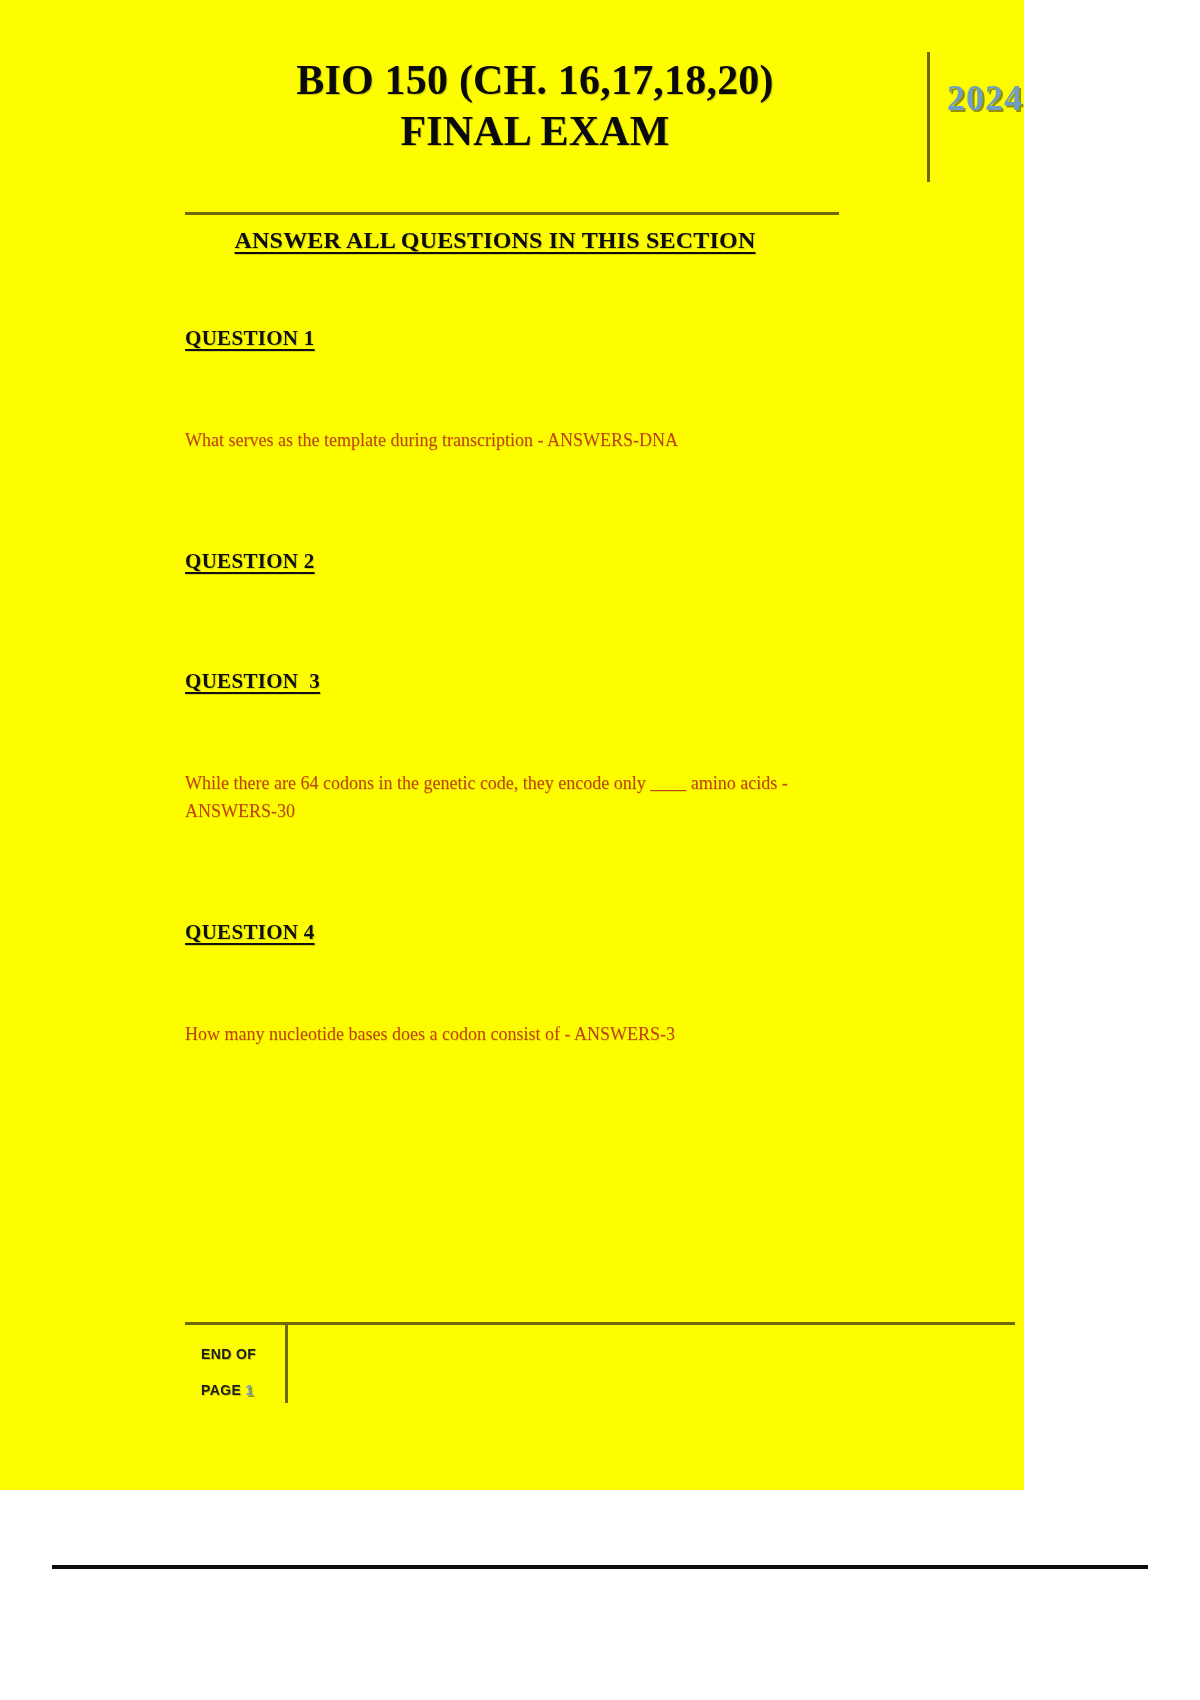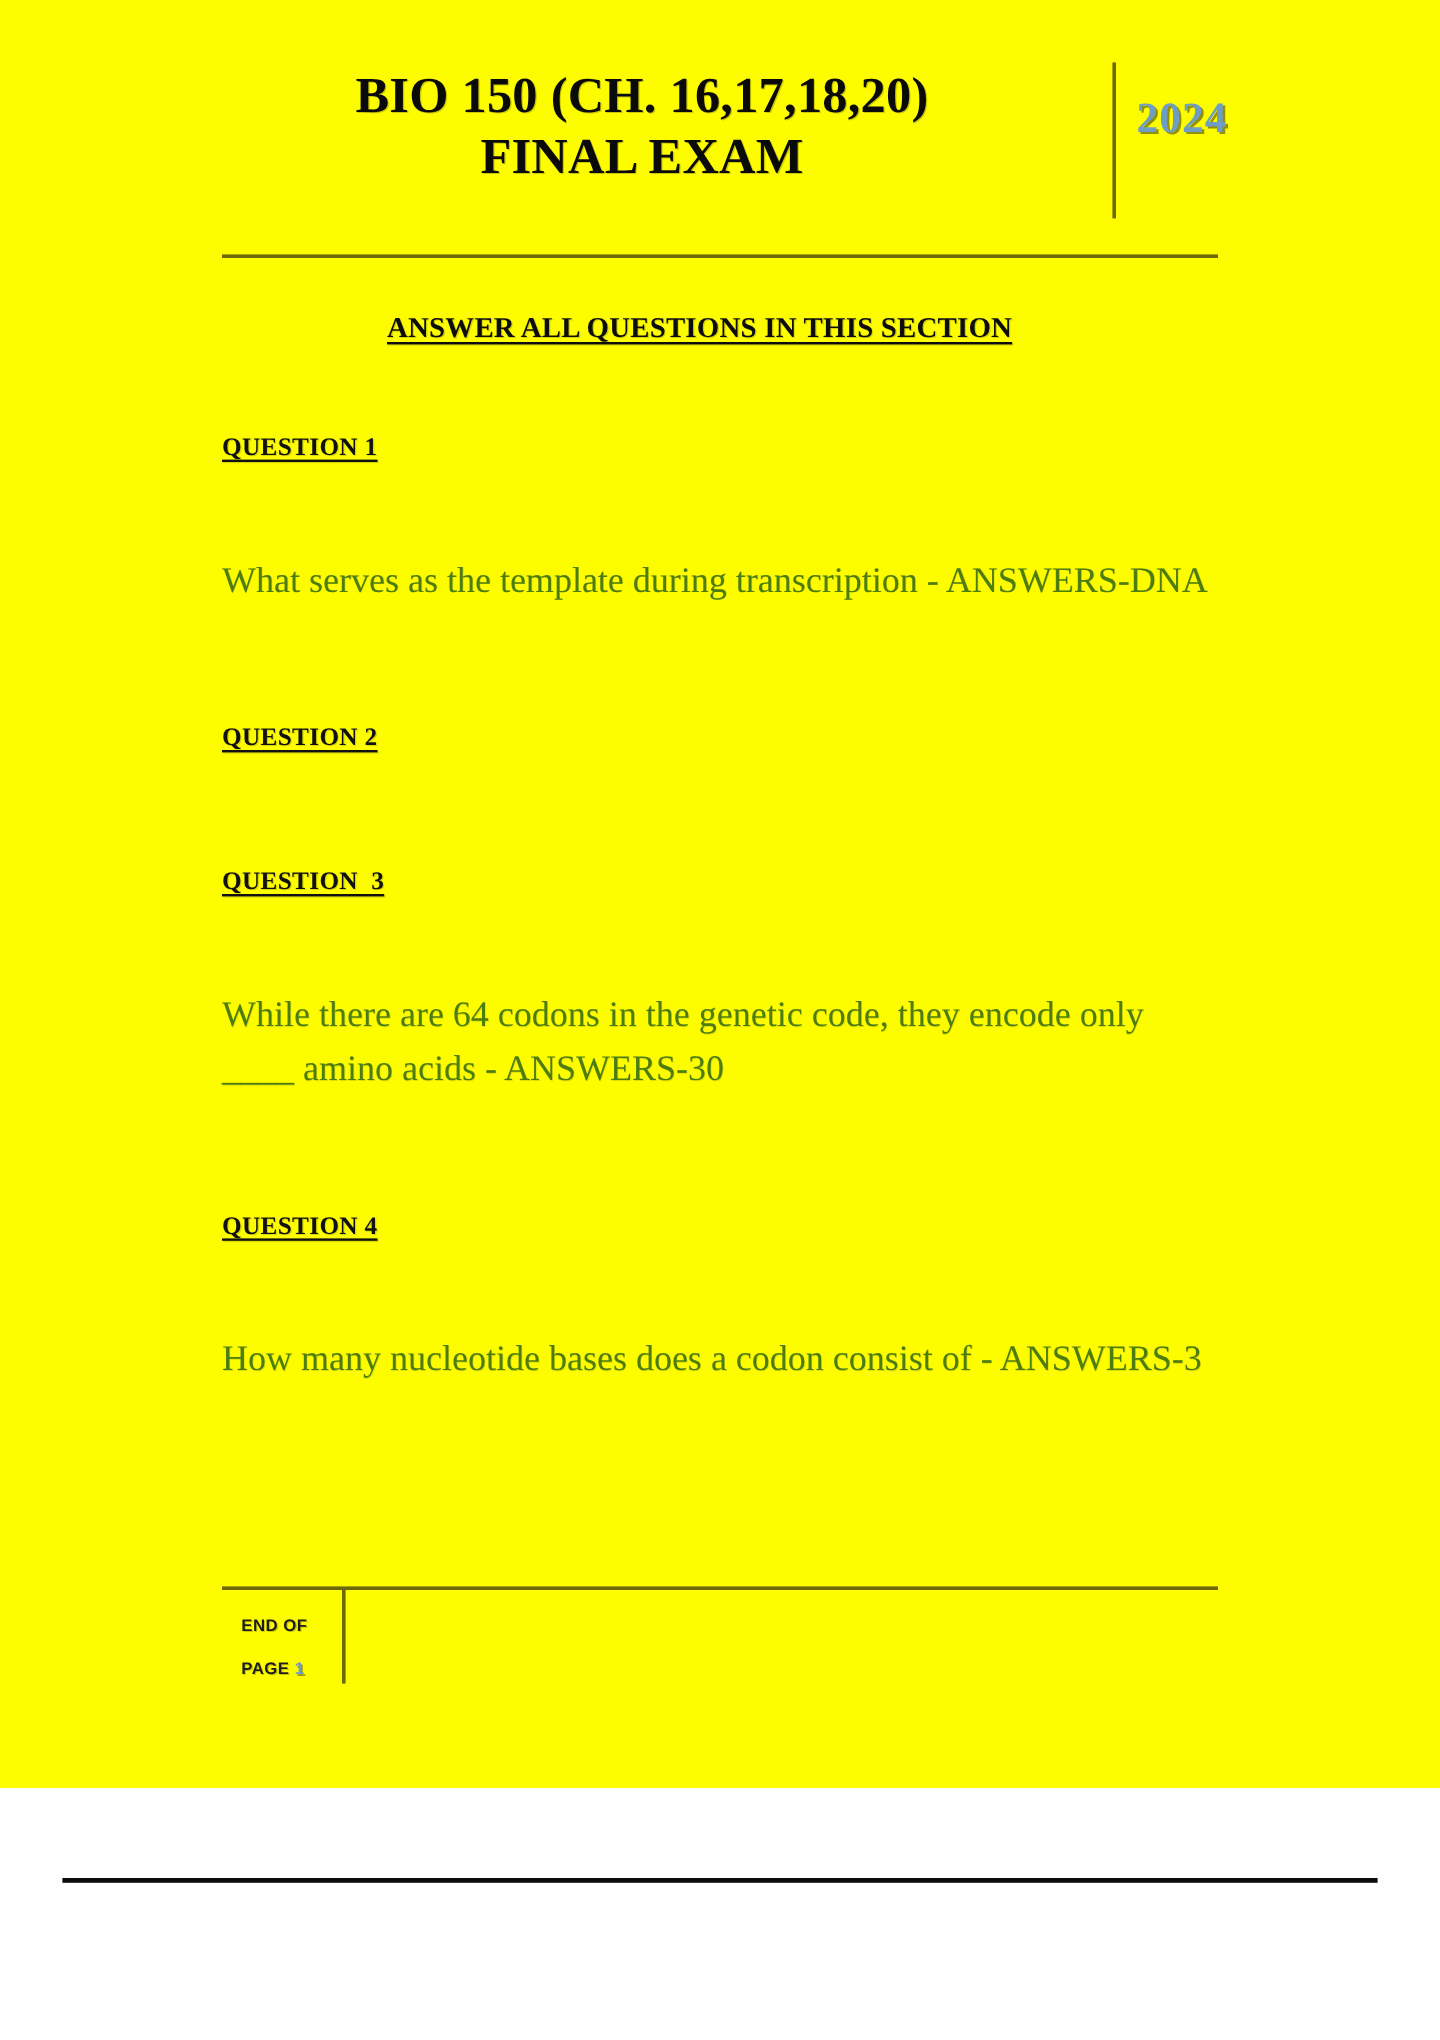--- a/index.html
+++ b/index.html
@@ -14,21 +14,21 @@
     font-family: "Liberation Serif", "DejaVu Serif", serif;
     overflow: hidden;
     position: relative;
   }
 
   
   .sheet {
     position: absolute;
     left: 0;
     top: 0;
-    width: 1200px;
+    width: 1024px;
     height: 1490px;
     background: #fdfd00;
     box-sizing: border-box;
   }
 
   
   .doc-header {
     position: relative;
     height: 150px;
     margin: 55px 185px 0 185px;
@@ -72,21 +72,21 @@
 
   .header-rule {
     margin: 7px 185px 0 185px;
     height: 3px;
     background: #6e6a0b;
   }
 
   
   .content {
     margin: 0 185px 0 185px;
-    padding-top: 46px;
+    padding-top: 12px;
   }
 
   .section-heading {
     text-align: center;
     font-weight: bold;
     font-size: 24px;
     color: #0d0d0d;
     text-decoration: underline;
     text-underline-offset: 4px;
     letter-spacing: 0.2px;
@@ -106,23 +106,23 @@
     color: #111;
     text-decoration: underline;
     text-underline-offset: 4px;
     letter-spacing: 0.3px;
     text-shadow: 1px 1px 0 rgba(90,80,0,0.22);
     white-space: pre;
   }
 
   .q-text {
     margin-top: 76px;
-    font-size: 30px;
+    font-size: 18px;
     line-height: 1.52;
-    color: #4d7c0f;
+    color: #c2410c;
     max-width: 860px;
     text-shadow: 0.6px 0.6px 0 rgba(90,80,0,0.18);
   }
 
   
   .footer {
     position: absolute;
     left: 185px;
     top: 1322px;
     width: 830px;

